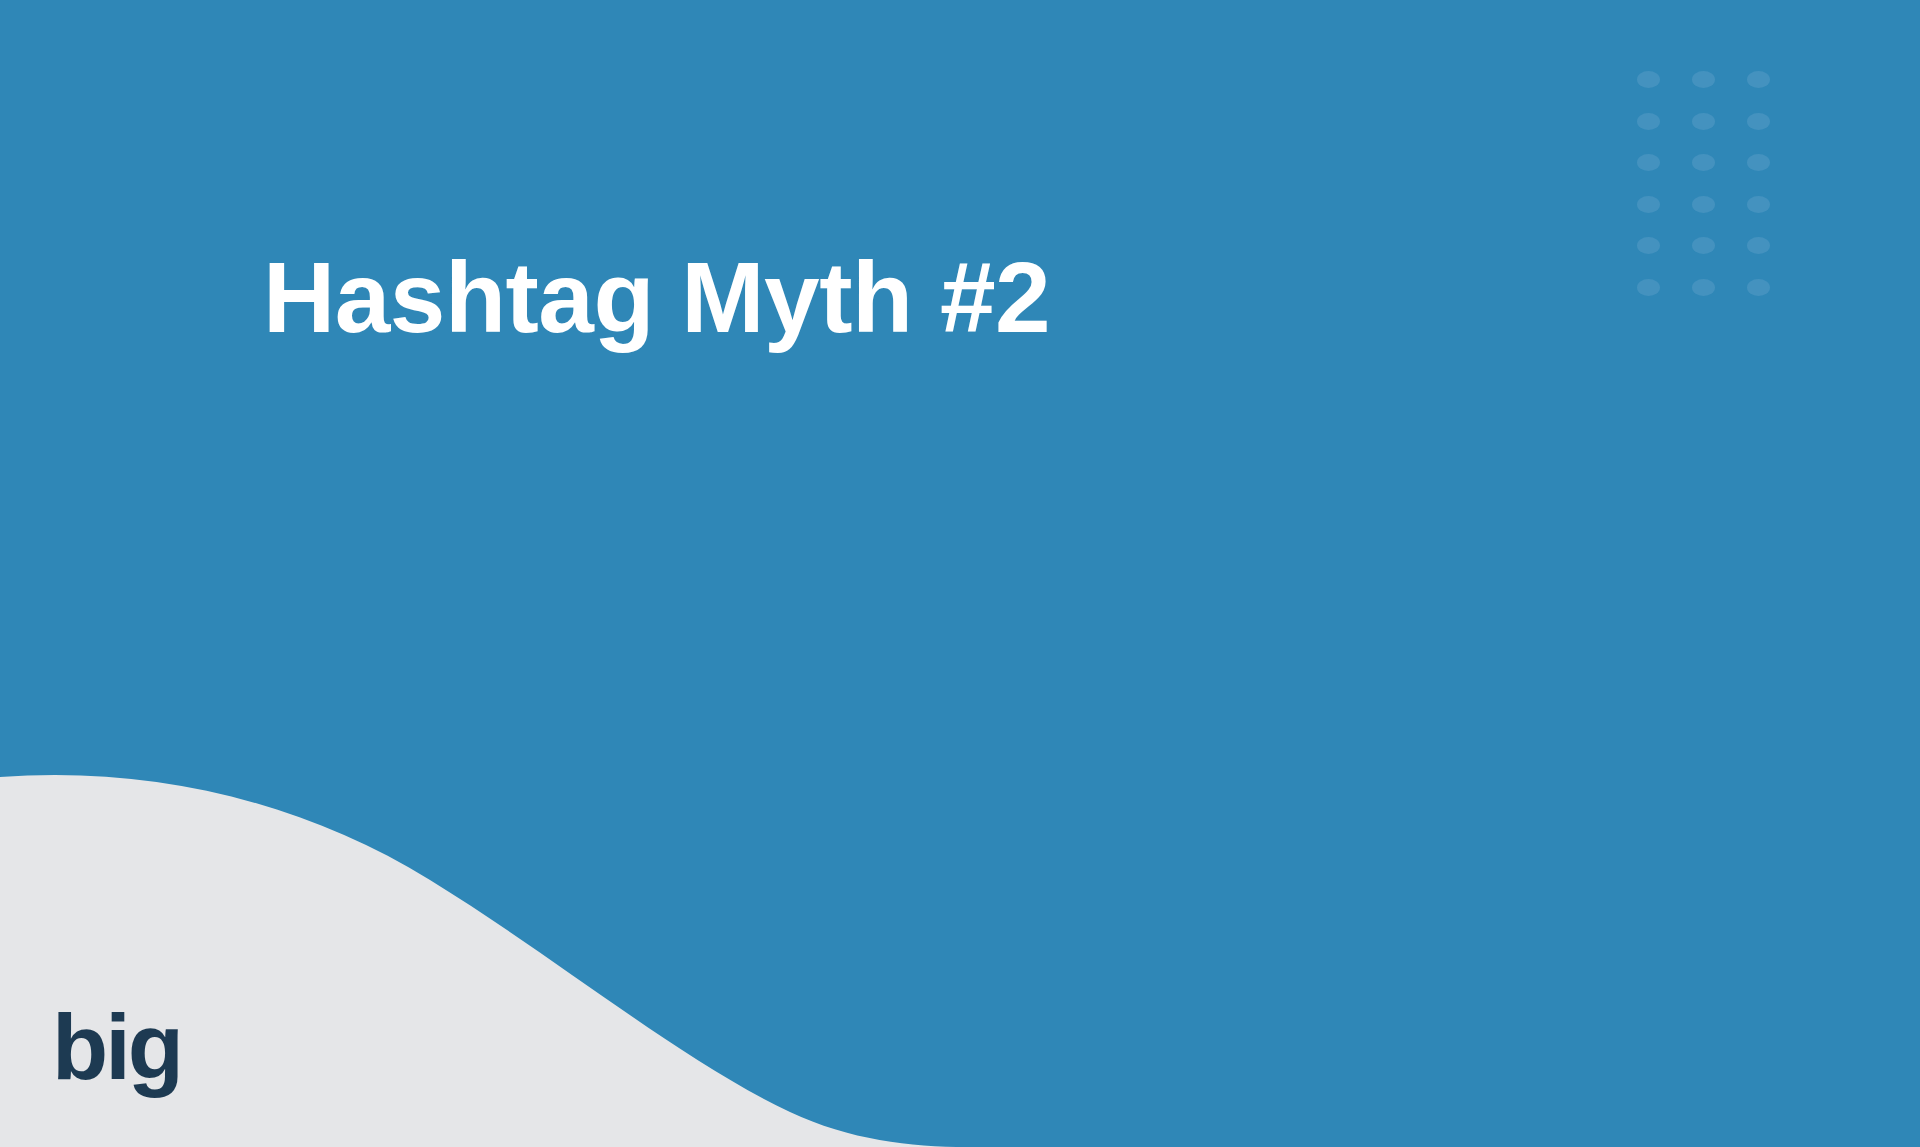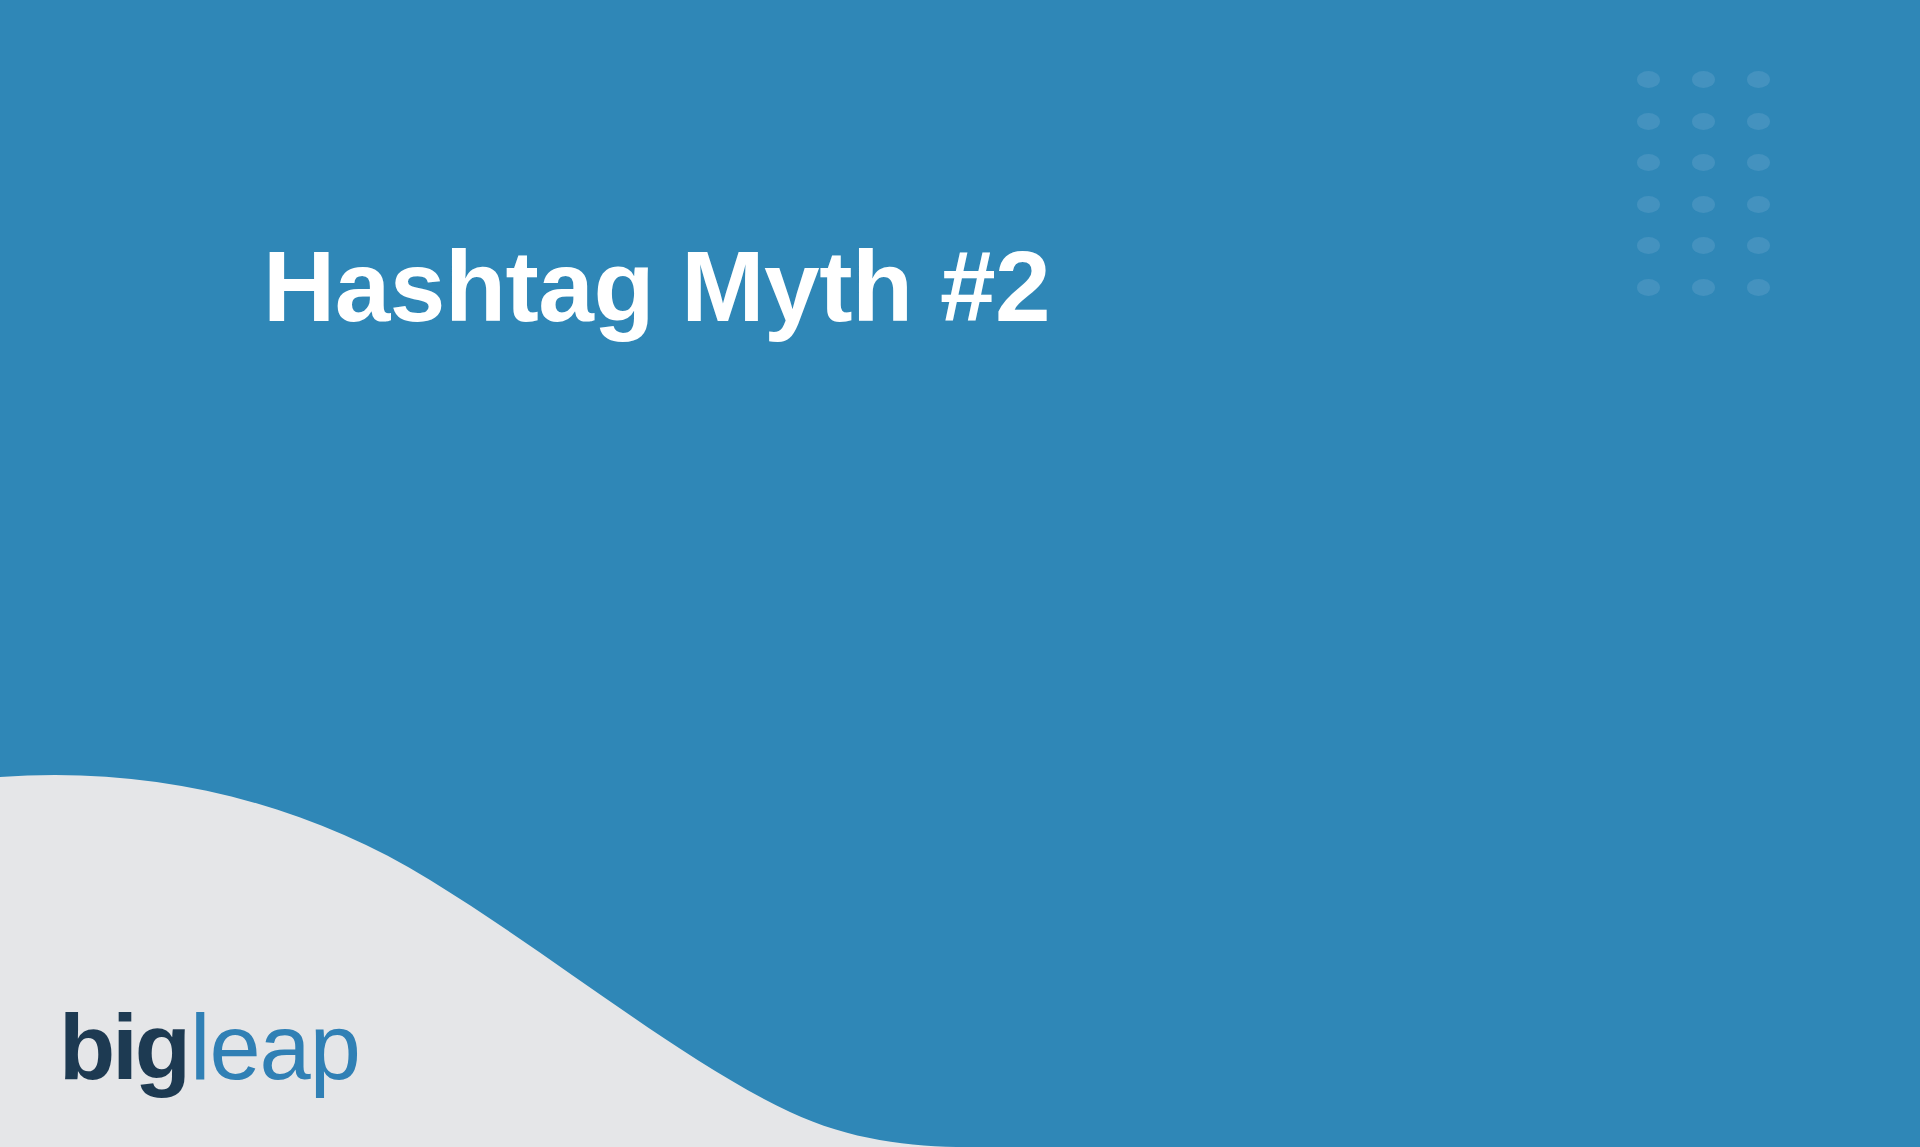--- a/index.html
+++ b/index.html
@@ -43,21 +43,21 @@
     width: 23px;
     height: 17px;
     border-radius: 50%;
     background: #4492bf;
   }
 
   
   .content {
     position: absolute;
     left: 263px;
-    top: 236px;
+    top: 247px;
     width: 1460px;
   }
 
   .eyebrow-heading {
     margin: 0;
     color: #ffffff;
     font-size: 100px;
     line-height: 1.0;
     font-weight: 700;
     letter-spacing: -0.5px;
@@ -71,21 +71,21 @@
     font-size: 104px;
     line-height: 1.09;
     font-weight: 300;
     letter-spacing: -0.2px;
     max-width: 1180px;
   }
 
   
   .logo {
     position: absolute;
-    left: 59px;
+    left: 52px;
     top: 1001px;
     display: flex;
     align-items: center;
     line-height: 1;
     user-select: none;
   }
   .logo-big {
     font-size: 92px;
     font-weight: 700;
     letter-spacing: -3px;
@@ -132,16 +132,15 @@
     <span class="dot"></span>
     <span class="dot"></span>
   </div>
 
   <div class="content">
     <h1 class="eyebrow-heading">Hashtag Myth #2</h1>
   </div>
 
   <div class="logo">
     <span class="logo-big">big</span>
-      <span class="logo-leap">leap</span>
   </div>
 
 </div>
 
 </body></html>

